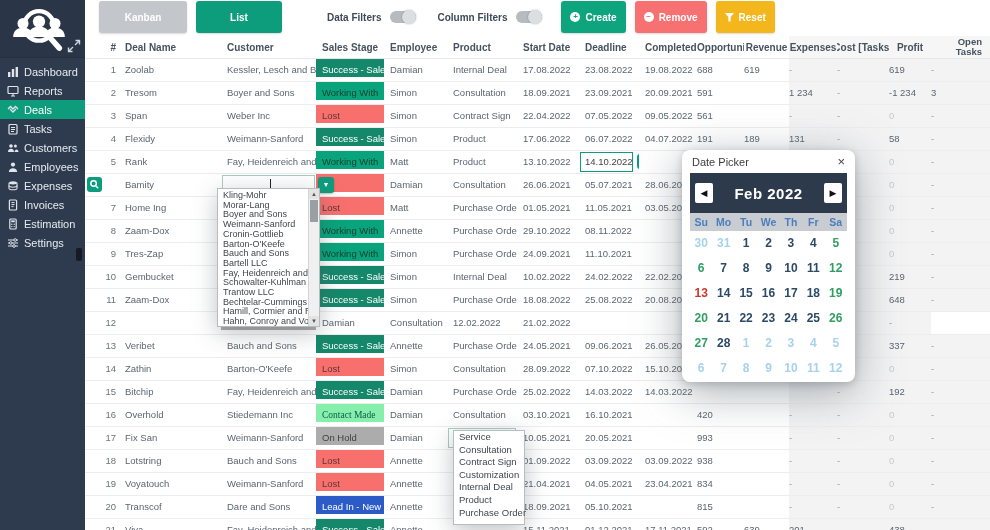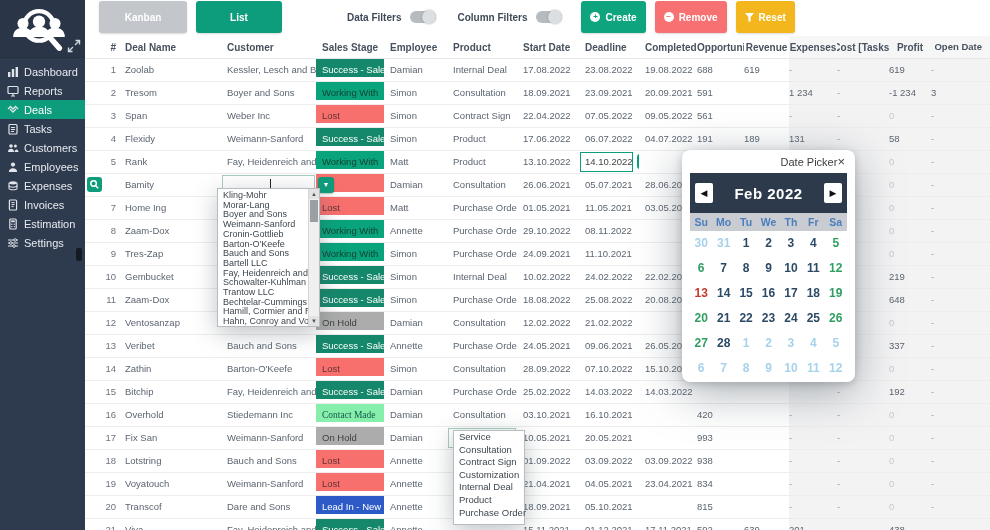--- a/index.html
+++ b/index.html
@@ -19,21 +19,21 @@
   .s-thumb{position:absolute;left:76px;top:248px;width:6px;height:13px;border-radius:2px;background:#141b24;}
   
   .topbar{position:absolute;left:85px;top:0;right:0;height:34px;background:#fff;
           display:flex;align-items:center;padding-left:14px;gap:9px;z-index:1;}
   .btn{height:32px;border-radius:3px;border:none;color:#fff;font-size:10px;font-weight:bold;
        display:inline-flex;align-items:center;justify-content:center;cursor:pointer;
        font-family:"Liberation Sans",sans-serif;box-shadow:0 1px 2px rgba(0,0,0,.15);}
   .btn-kanban{width:88px;background:#c3c7cb;}
   .btn-list{width:86px;background:#0e9d7c;}
   .flt-label{font-size:10px;font-weight:bold;color:#3f4a56;}
-  .ml{margin-left:56px;}
+  .ml{margin-left:36px;}
   .toggle{width:26px;height:12px;border-radius:6px;background:#b6bbc0;position:relative;cursor:pointer;}
   .toggle .knob{position:absolute;right:0;top:-1px;width:14px;height:14px;border-radius:50%;
                 background:#dcdfe2;box-shadow:0 0 2px rgba(0,0,0,.3);}
   .btn-ico{display:inline-flex;align-items:center;gap:5px;padding:0 9px;}
   .btn-create{background:#0ea57e;margin-left:10px;}
   .btn-remove{background:#f77173;}
   .btn-reset{background:#f3b71d;}
   .circ{width:10px;height:10px;border-radius:50%;background:#fff;display:inline-flex;
         align-items:center;justify-content:center;font-size:8px;font-weight:bold;line-height:10px;}
   .circ.g{color:#0ea57e;} .circ.r{color:#f77173;}
@@ -81,21 +81,21 @@
   .dd-scroll{position:absolute;right:0;top:0;bottom:0;width:10px;background:#f0f0f0;border-left:1px solid #d4d4d4;}
   .sc-btn{position:absolute;left:0;width:10px;height:10px;background:#e3e3e3;color:#555;font-size:6px;
           text-align:center;line-height:10px;cursor:pointer;}
   .sc-up{top:0;} .sc-dn{bottom:0;}
   .sc-thumb{position:absolute;left:1px;top:11px;width:8px;height:22px;background:#9a9fa4;cursor:grab;}
   .product-dd{left:453px;top:430px;width:70px;height:93px;}
   .product-dd .dd-item{font-size:9.5px;line-height:12.6px;padding-left:5px;white-space:nowrap;color:#3e464e;cursor:pointer;}
   
   .dp{position:absolute;left:682px;top:150px;width:173px;height:232px;background:#fff;border-radius:8px;
       z-index:30;box-shadow:0 10px 45px rgba(95,105,115,.55),0 2px 8px rgba(0,0,0,.2);}
-  .dp-title{display:flex;justify-content:flex-end;align-items:center;padding:6px 10px 4px;}
+  .dp-title{display:flex;justify-content:space-between;align-items:center;padding:6px 10px 4px;}
   .dp-title .t{font-size:11px;color:#3c3c3c;}
   .dp-close{font-size:13px;color:#444;cursor:pointer;line-height:12px;}
   .dp-nav{margin:1px 8px 0;height:40px;background:#2d3a4b;display:flex;align-items:center;
           justify-content:space-between;padding:0 5px;}
   .dp-btn{width:18px;height:20px;background:#fff;border-radius:2px;display:flex;align-items:center;
           justify-content:center;font-size:9px;color:#111;cursor:pointer;}
   .dp-month{color:#fff;font-size:15px;font-weight:bold;letter-spacing:.5px;}
   .dp-days{margin:0 8px;height:18px;background:#c9cdd2;display:grid;grid-template-columns:repeat(7,1fr);
            align-items:center;text-align:center;font-size:10.5px;font-weight:bold;color:#4a7ebc;}
   .dp-grid{margin:0 8px;display:grid;grid-template-columns:repeat(7,1fr);grid-auto-rows:25px;
@@ -266,21 +266,21 @@
         <div class="h c-employee">Employee</div>
         <div class="h c-product">Product</div>
         <div class="h c-start">Start Date</div>
         <div class="h c-deadline">Deadline</div>
         <div class="h c-completed">Completed</div>
         <div class="h c-opp hnum">Opportunity</div>
         <div class="h c-rev hnum">Revenue</div>
         <div class="h c-exp hnum">Expenses</div>
         <div class="h c-cost hnum">Cost [Tasks]</div>
         <div class="h c-profit hnum">Profit</div>
-        <div class="h c-open hopen">Open Date</div>
+        <div class="h c-open hopen">Open Tasks</div>
       </div>
     <div class="tbody" id="tbody">
         <div class="row grid">
           <div class="cell c-icon c-icon"></div>
           <div class="cell c-num c-num">1</div>
           <div class="cell c-deal c-deal">Zoolab</div>
           <div class="cell c-cust c-customer">Kessler, Lesch and Boyle</div>
           <div class="cell c-stage c-stage">
             <div class="stage st-success">Success - Sale</div>
           </div>
@@ -505,21 +505,20 @@
           <div class="cell c-opp c-opp"></div>
           <div class="cell c-rev c-rev"></div>
           <div class="cell c-exp c-exp"></div>
           <div class="cell c-cost dash">-</div>
           <div class="cell c-profit c-profit">648</div>
           <div class="cell c-open dash">-</div>
         </div>
         <div class="row grid">
           <div class="cell c-icon c-icon"></div>
           <div class="cell c-num c-num">12</div>
-          <div class="cell c-deal c-deal">Ventosanzap</div>
           <div class="cell c-cust c-customer"></div>
           <div class="cell c-stage c-stage">
             <div class="stage st-onhold">On Hold</div>
           </div>
           <div class="cell c-emp c-employee">Damian</div>
           <div class="cell c-prod c-product">Consultation</div>
           <div class="cell c-date c-start">12.02.2022</div>
           <div class="cell c-date c-deadline">21.02.2022</div>
           <div class="cell c-date c-completed"></div>
           <div class="cell c-opp c-opp"></div>

